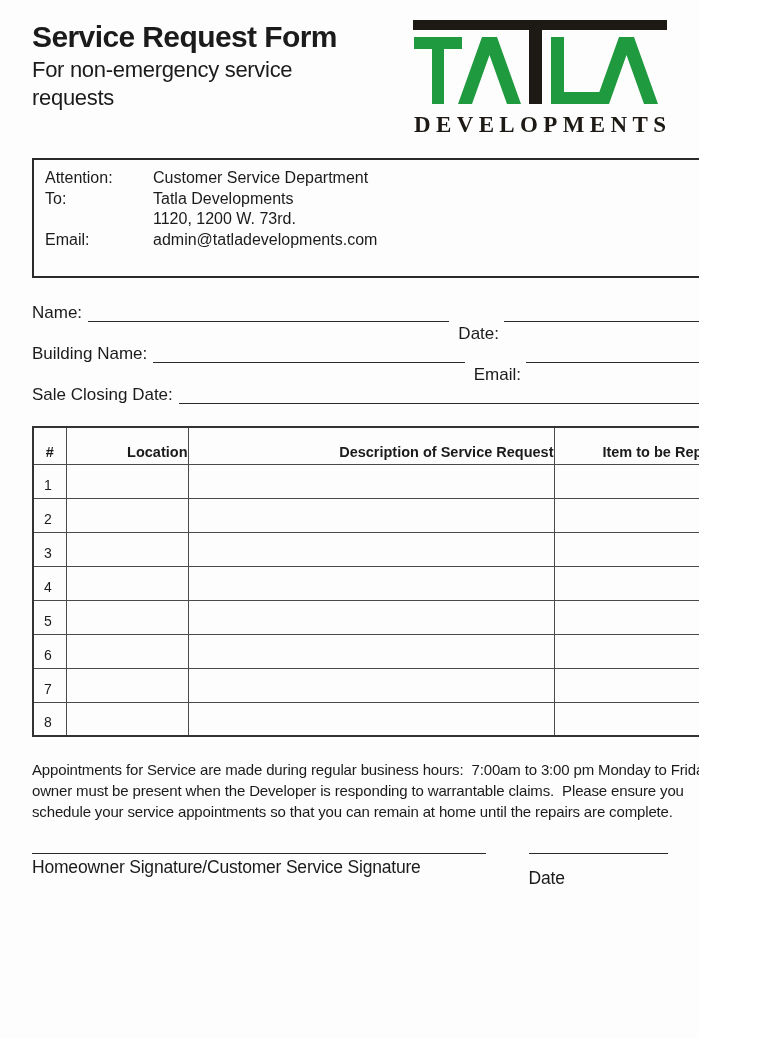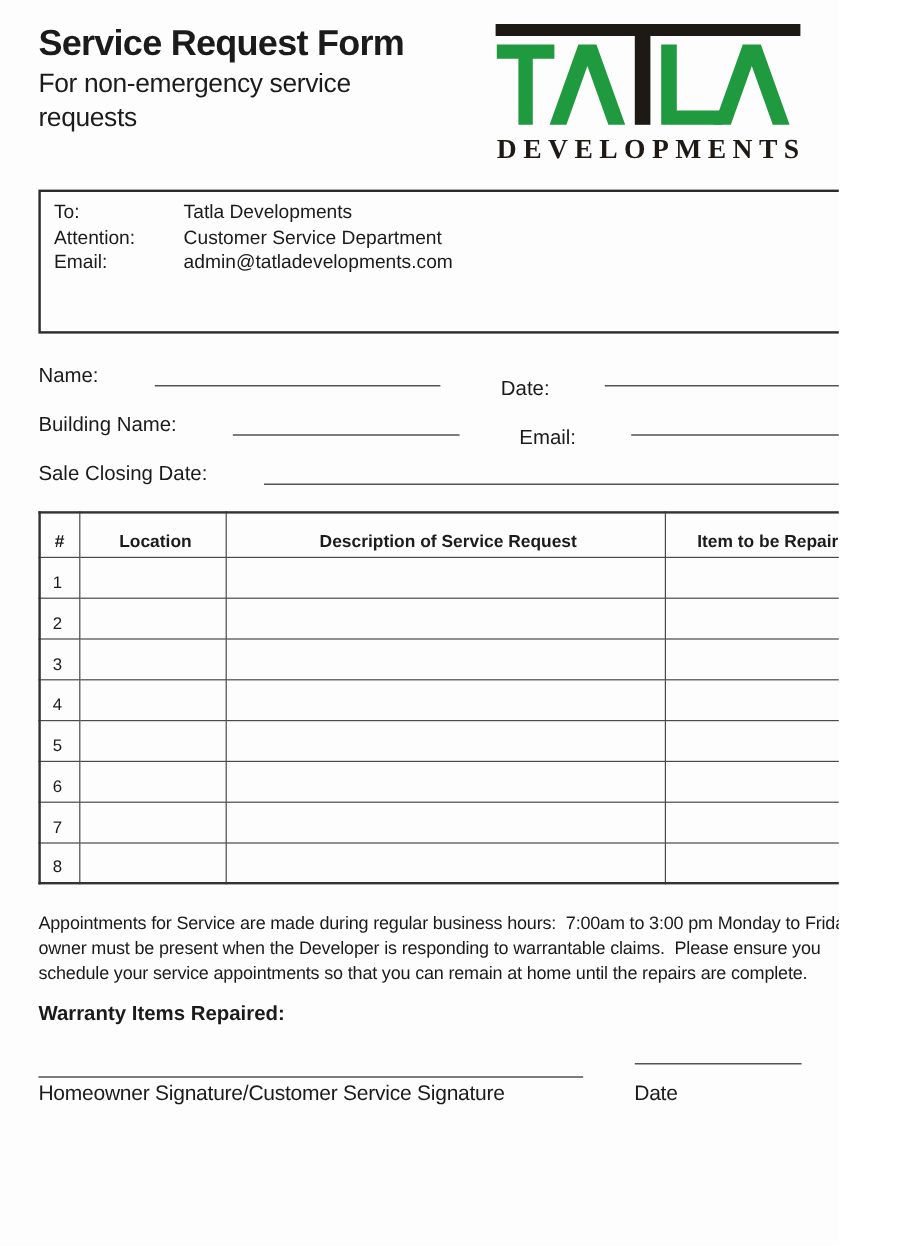--- a/index.html
+++ b/index.html
@@ -32,23 +32,23 @@
     box-sizing:border-box;
     width:703px;height:120px;
     padding:8px 0 0 11px;
     font-size:16px;line-height:20.5px;
   }
   .rbox-row{display:flex;}
   .rbox-label{width:108px;flex:0 0 108px;}
   
   .fields{margin-top:25px;width:705px;}
   .field-row{
-    display:flex;align-items:center;
+    display:flex;align-items:flex-start;
     height:20px;margin-bottom:21px;
-    font-size:17px;line-height:20px;gap:41px;
+    font-size:17px;line-height:20px;
   }
   .lbl{white-space:nowrap;}
   .fill{
     border-bottom:1.6px solid #2a2a2a;
     height:16px;align-self:flex-end;margin-bottom:1px;
   }
   .grow{flex:1 1 auto;}
   .f-name2{flex:0 0 233px;margin-left:5px;}
   .f-email2{flex:0 0 211px;margin-left:5px;}
   .lbl-2nd{margin-left:9px;margin-top:21px;}
@@ -62,38 +62,38 @@
     width:705px;table-layout:fixed;
     border:2px solid #333333;
   }
   .service-table th,.service-table td{
     border:1.4px solid #4a4a4a;
     vertical-align:bottom;
     box-sizing:border-box;
   }
   .service-table th{
     height:37px;font-size:14.5px;font-weight:bold;
-    text-align:center;padding:0 0 4px 5px;
+    text-align:right;padding:0 0 4px 5px;
   }
   .service-table th.num-h{text-align:center;padding-left:0;}
   .service-table td{height:34px;}
   .service-table td.num{
     font-size:14px;padding:0 0 5px 10px;font-weight:normal;
   }
   
   .note{
     margin-top:22px;width:712px;
     font-size:15px;line-height:21px;letter-spacing:-0.15px;
     white-space:pre-wrap;
   }
   .warranty{
     margin-top:13px;font-size:17px;font-weight:bold;
   }
   .sig-row{
-    display:flex;margin-top:31px;font-size:17.5px;letter-spacing:-0.2px;align-items:flex-end;
+    display:flex;margin-top:31px;font-size:17.5px;letter-spacing:-0.2px;
   }
   .sig-col1{width:478px;border-top:1.8px solid #2a2a2a;padding-top:3px;}
   .sig-col2{width:147px;margin-left:43px;border-top:1.8px solid #2a2a2a;padding-top:14px;}
 </style>
 </head>
 <body>
 
 <div class="page">
 
   <div class="title">Service Request Form</div>
@@ -104,26 +104,30 @@
     <rect x="117" y="17" width="13" height="74" fill="#1d1a16"></rect>
     <path d="M2,24 H50 V36 H32 V91 H20 V36 H2 Z" fill="#1f9a3e"></path>
     <path d="M70,24 L85,24 L109,91 L95,91 L77.5,42 L60,91 L46,91 Z" fill="#1f9a3e"></path>
     <path d="M139,24 H152 V79 H190 V91 H139 Z" fill="#1f9a3e"></path>
     <path d="M207,24 L222,24 L246,91 L232,91 L214.5,42 L197,91 L183,91 Z" fill="#1f9a3e"></path>
     <text x="2" y="119" font-family="Liberation Serif, serif" font-size="23" font-weight="600" textLength="252" lengthAdjust="spacing" fill="#1d1a16">DEVELOPMENTS</text>
   </svg>
 
   <div class="recipient-box">
     <div class="rbox-row">
+      <span class="rbox-label">Attention:</span>
+      <span>Customer Service Department</span>
+    </div>
+    <div class="rbox-row">
       <span class="rbox-label">To:</span>
       <span>Tatla Developments</span>
     </div>
     <div class="rbox-row">
-      <span class="rbox-label">Attention:</span>
-      <span>Customer Service Department</span>
+      <span class="rbox-label"></span>
+      <span>1120, 1200 W. 73rd.</span>
     </div>
     <div class="rbox-row">
       <span class="rbox-label"></span>
     </div>
     <div class="rbox-row">
       <span class="rbox-label">Email:</span>
       <span>admin@tatladevelopments.com</span>
     </div>
   </div>
 
@@ -208,21 +212,20 @@
         <td class="num">8</td>
         <td></td>
         <td></td>
         <td></td>
       </tr>
     </tbody>
   </table>
 
   <div class="note">Appointments for Service are made during regular business hours:  7:00am to 3:00 pm Monday to Friday. The owner must be present when the Developer is responding to warrantable claims.  Please ensure you schedule your service appointments so that you can remain at home until the repairs are complete.</div>
 
-  <div class="warranty">Warranty Items Repaired:</div>
 
   <div class="sig-row">
     <div class="sig-col1">
       <span>Homeowner Signature/Customer Service Signature</span>
     </div>
     <div class="sig-col2">
       <span>Date</span>
     </div>
   </div>
 

